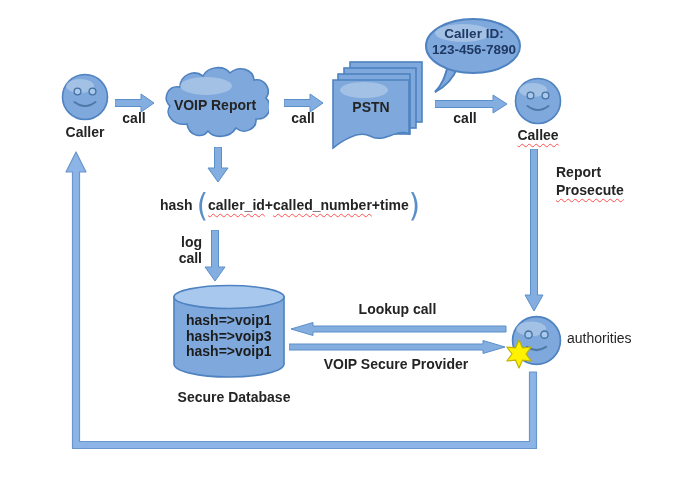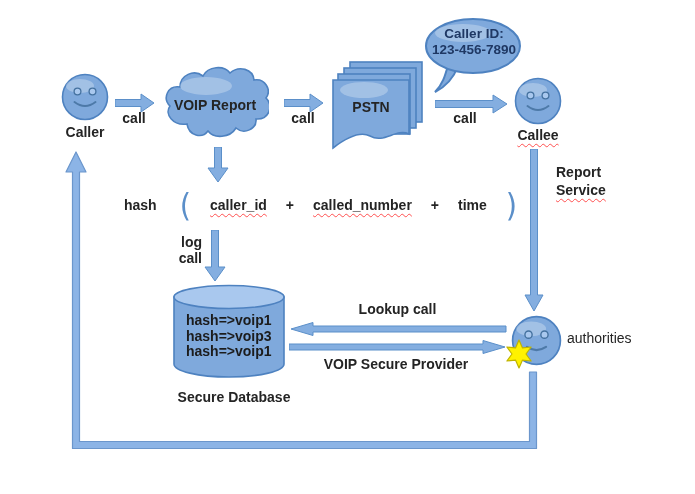--- a/index.html
+++ b/index.html
@@ -18,21 +18,21 @@
   .line-shape  { fill:var(--line-fill); stroke:var(--line-border); stroke-width:1.2; stroke-linejoin:round; }
   .eye   { fill:var(--shape-fill-light); stroke:#44719F; stroke-width:1.3; }
   .smile { fill:none; stroke:#44719F; stroke-width:2; stroke-linecap:round; opacity:.85; }
   .hl    { fill:#ffffff; opacity:.28; }
   .star  { fill:var(--star-fill); stroke:var(--star-border); stroke-width:1.2; stroke-linejoin:round; }
   .squig {
     text-decoration-line:underline; text-decoration-style:wavy;
     text-decoration-color:var(--squiggle,#FF5050);
     text-decoration-thickness:1px; text-underline-offset:3px;
   }
-  .formula { display:flex; align-items:center; gap:19px; font-weight:700; font-size:14px; white-space:nowrap; }
+  .formula { display:flex; align-items:center; gap:0; font-weight:700; font-size:14px; white-space:nowrap;margin-left:36px; }
   .paren {
     font-family:"DejaVu Sans", sans-serif; font-size:29px; font-weight:400;
     color:var(--paren,#5B8FC9); line-height:26px; transform:scaleY(1.12);
   }
   .dbrows { font-weight:700; font-size:14px; line-height:15.5px; color:#1c1c1c; white-space:nowrap; }
   .two-line { line-height:18px; }
 </style>
 </head>
 <body>
 
@@ -140,21 +140,21 @@
   <svg class="abs" style="left:289px;top:340px" width="218" height="14" viewBox="0 0 218 14">
     <polygon class="arrow" points="0,4 194,4 194,0.5 216,7 194,13.5 194,10 0,10"></polygon>
   </svg>
   <div class="abs lbl center" style="left:306px;top:356px;width:180px">VOIP Secure Provider</div>
 
   <svg class="abs" style="left:524px;top:149px" width="20" height="163" viewBox="0 0 20 163">
     <polygon class="arrow" points="6.5,0 13.5,0 13.5,146 19,146 10,162 1,146 6.5,146"></polygon>
   </svg>
   <div class="abs lbl two-line" style="left:556px;top:163px">
     <div>Report</div>
-    <div class="squig">Service</div>
+    <div class="squig">Prosecute</div>
   </div>
 
   <svg class="abs" style="left:511px;top:315px" width="51" height="51" viewBox="0 0 48 48">
     <circle class="shape" cx="24" cy="24" r="22.5"></circle>
     <ellipse class="hl" cx="19" cy="13" rx="14" ry="7"></ellipse>
     <circle class="eye" cx="16.5" cy="18.5" r="3.4"></circle>
     <circle class="eye" cx="31.5" cy="18.5" r="3.4"></circle>
     <path class="smile" d="M15,30 Q24,36 33,30"></path>
   </svg>
   <svg class="abs" style="left:503px;top:338px" width="32" height="32" viewBox="0 0 30 32">

